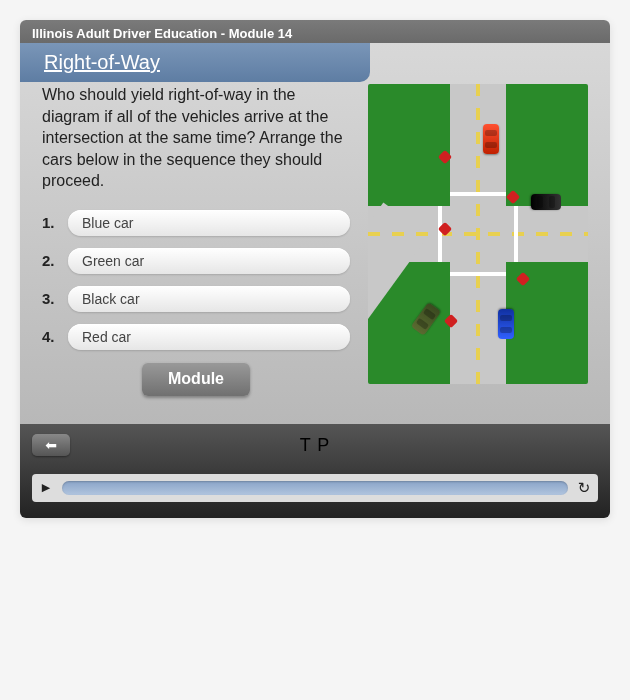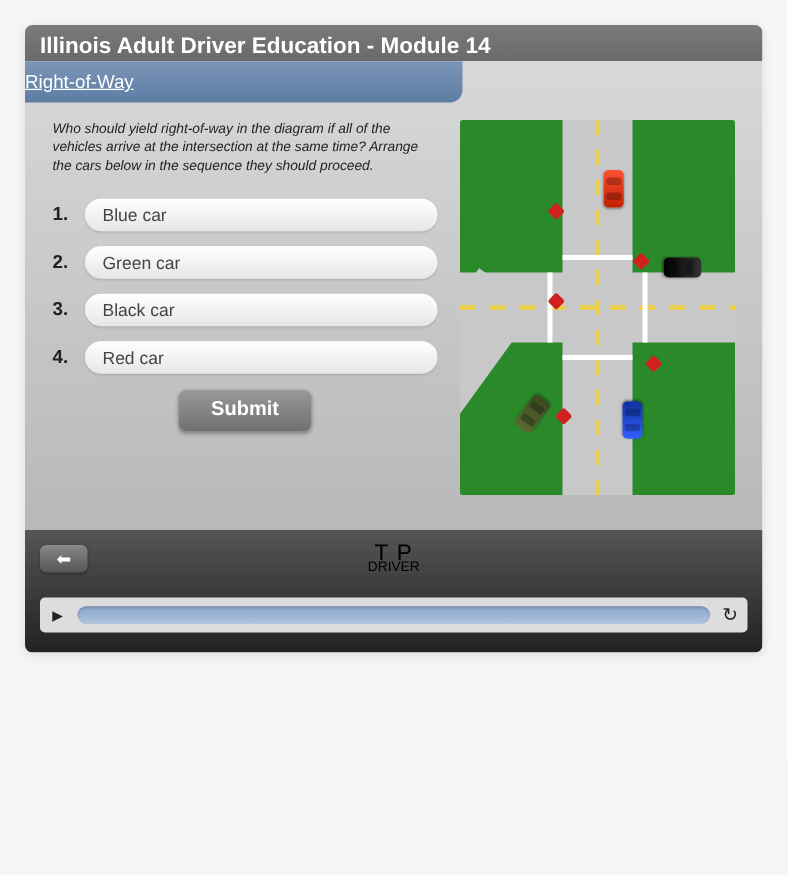--- a/index.html
+++ b/index.html
@@ -1,27 +1,27 @@
 <!DOCTYPE html>
 <html><head>
 <meta charset="utf-8">
 <style>
 * { margin: 0; padding: 0; box-sizing: border-box; }
 body { font-family: Arial, sans-serif; background: #f5f5f5; display: flex; justify-content: center; padding: 20px 0; }
 .app-frame { width: 590px; background: #fff; border-radius: 6px; overflow: hidden; box-shadow: 0 2px 8px rgba(0,0,0,0.1); }
-.titlebar { background: linear-gradient(#7a7a7a, #6a6a6a); color: #fff; padding: 6px 12px 2px; font-size: 18px; font-weight: bold; }
+.titlebar { background: linear-gradient(#7a7a7a, #6a6a6a); color: #fff; padding: 6px 12px 2px; font-size: 13px; font-weight: bold; }
 .menubar { background: linear-gradient(#6a6a6a, #5a5a5a); color: #ddd; padding: 2px 12px 4px; font-size: 11px; display: flex; justify-content: space-between; }
 .menubar-left span { margin-right: 12px; cursor: pointer; }
 .menubar-right span { cursor: pointer; }
 .content { background: linear-gradient(#d8d8d8, #b8b8b8); position: relative; padding-bottom: 10px; }
-.heading-tab { background: linear-gradient(#7a96b8, #5e7da3); color: #fff; font-size: 15px; padding: 8px 0; width: 350px; border-bottom-right-radius: 10px; margin-bottom: 14px; }
+.heading-tab { background: linear-gradient(#7a96b8, #5e7da3); color: #fff; font-size: 20px; padding: 8px 24px; width: 350px; border-bottom-right-radius: 10px; margin-bottom: 2px; }
 .heading-tab span { text-decoration: underline; }
 .main-row { display: flex; padding: 0 22px 18px; gap: 18px; }
 .left-col { flex: 1; }
-.question { font-size: 11px; line-height: 1.35; color: #222; margin-bottom: 18px; font-style: italic; }
+.question { font-size: 16px; line-height: 1.35; color: #222; margin-bottom: 18px; }
 .answer-row { display: flex; align-items: center; margin-bottom: 12px; }
 .answer-num { width: 26px; font-weight: bold; font-size: 15px; color: #222; }
 .answer-pill { flex: 1; background: linear-gradient(#fff, #e6e6e6); border-radius: 14px; padding: 5px 14px; font-size: 14px; color: #444; box-shadow: inset 0 1px 0 #fff, 0 1px 2px rgba(0,0,0,0.15); cursor: move; }
 .submit-wrap { text-align: center; margin-top: 10px; }
 .submit-btn { background: linear-gradient(#9a9a9a, #707070); color: #fff; font-size: 16px; font-weight: bold; border: none; border-radius: 6px; padding: 8px 26px; cursor: pointer; box-shadow: 0 2px 3px rgba(0,0,0,0.3), inset 0 1px 0 rgba(255,255,255,0.3); }
 .diagram { width: 220px; height: 300px; background: #2a8a2a; position: relative; border-radius: 2px; overflow: hidden; }
 .road-v { position: absolute; left: 82px; top: 0; width: 56px; height: 100%; background: #c8c8c8; }
 .road-h { position: absolute; top: 122px; left: 0; width: 100%; height: 56px; background: #c8c8c8; }
 .road-diag { position: absolute; width: 56px; height: 220px; background: #c8c8c8; left: 10px; top: 135px; transform: rotate(36deg); transform-origin: top center; }
 .lane-line-v { position: absolute; left: 108px; top: 0; width: 4px; height: 100%; background: repeating-linear-gradient(180deg, #e8d050 0, #e8d050 12px, transparent 12px, transparent 24px); }
@@ -73,21 +73,21 @@
         <div class="answer-row">
           <div class="answer-num">3.</div>
           <div class="answer-pill">Black car</div>
         </div>
         <div class="answer-row">
           <div class="answer-num">4.</div>
           <div class="answer-pill">Red car</div>
         </div>
 
         <div class="submit-wrap">
-          <button class="submit-btn">Submit</button>
+          <button class="submit-btn">Module</button>
         </div>
       </div>
 
       <div class="diagram">
         <div class="road-v"></div>
         <div class="road-h"></div>
         <div class="road-diag"></div>
         <div class="lane-line-v"></div>
         <div class="lane-line-h"></div>
         <div class="crosswalk" style="left:82px; top:108px; width:56px; height:4px;"></div>
@@ -107,21 +107,20 @@
     </div>
   </div>
 
   <div class="footer">
     <div class="footer-top">
       <div class="back-btn">
         <span class="back-arrow">⬅</span>
       </div>
       <div class="logo">
         <div class="logo-top">T   P</div>
-        <div>DRIVER</div>
       </div>
       <div style="width:38px"></div>
     </div>
     <div class="player">
       <div class="play-btn">
         <span>▶</span>
       </div>
       <div class="progress"></div>
       <div class="replay-btn">
         <span>↻</span>

